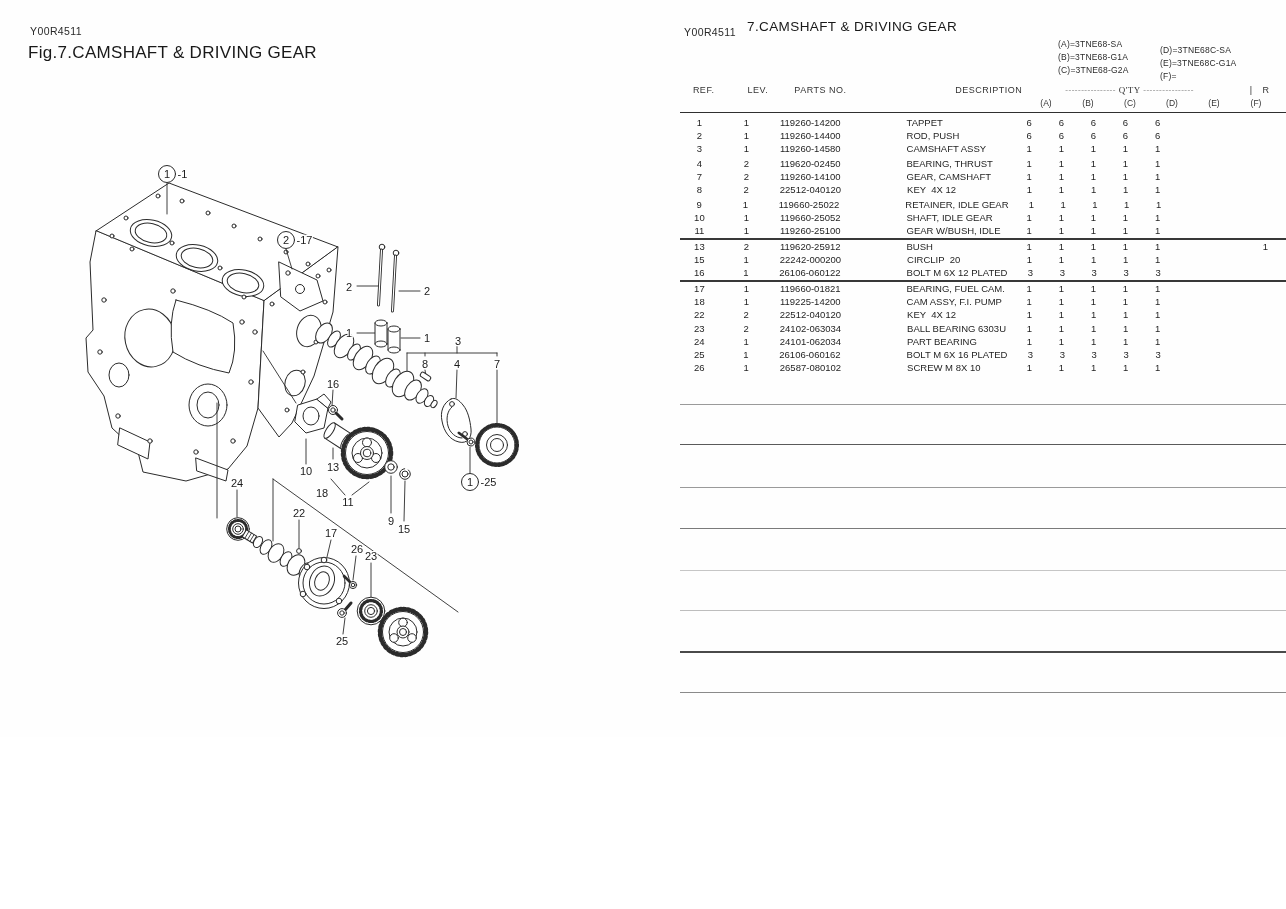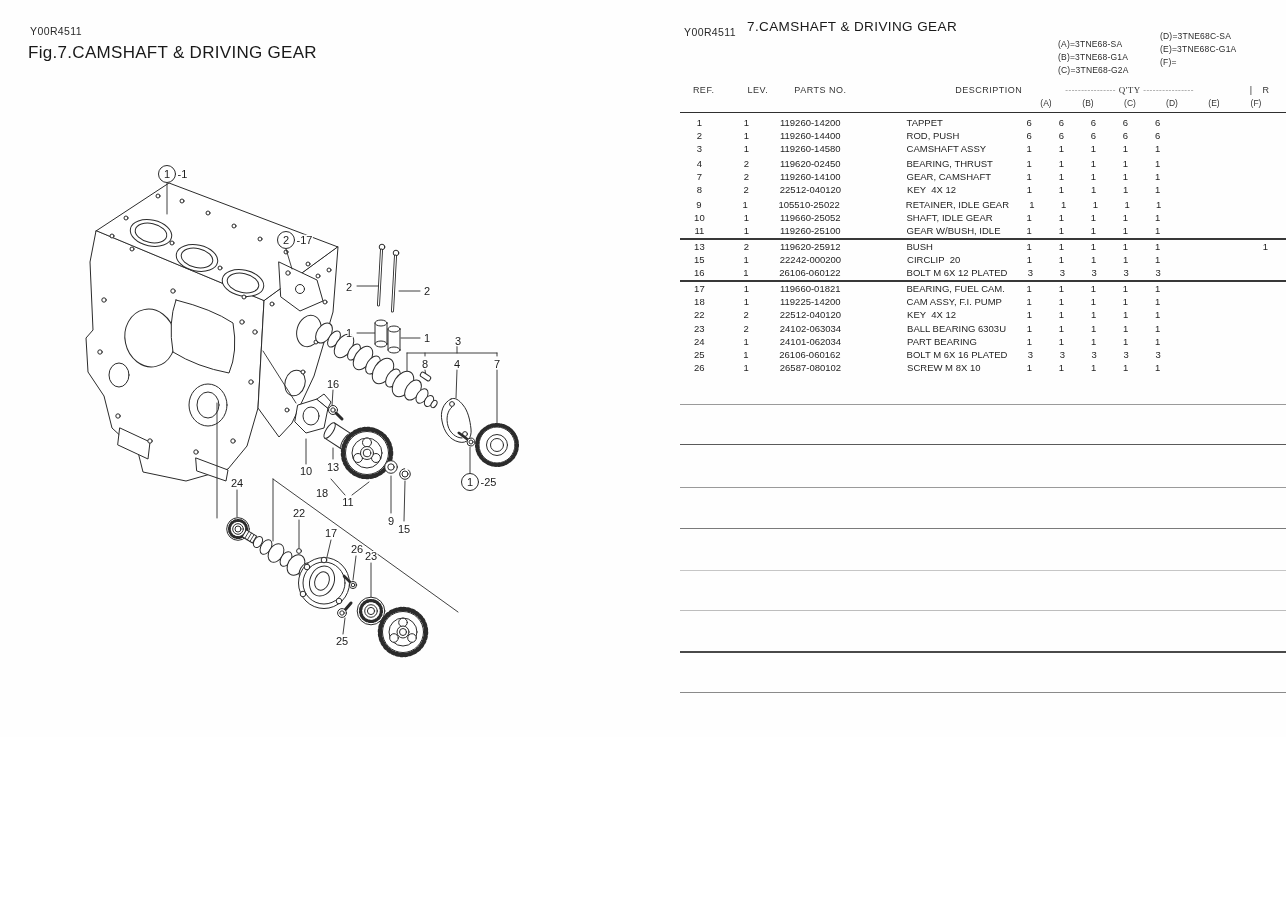--- a/index.html
+++ b/index.html
@@ -10,21 +10,21 @@
   
   .lp-code{left:30px;top:25px;font-size:10.5px;letter-spacing:.4px;color:#2a2a2a;}
   .lp-title{left:28px;top:43px;font-size:17px;letter-spacing:.3px;color:#191919;}
 
   
   .rp-code{left:684px;top:26px;font-size:10.5px;letter-spacing:.4px;color:#2a2a2a;}
   .rp-title{left:747px;top:19px;font-size:13.5px;letter-spacing:.4px;color:#191919;}
 
   .legend-col{font-size:8.5px;line-height:13px;color:#2a2a2a;letter-spacing:.2px;}
   #legend-col-1{left:1058px;top:38px;}
-  #legend-col-2{left:1160px;top:30px;}
+  #legend-col-2{left:1160px;top:44px;}
 
   
   #parts-table{left:680px;top:84px;width:606px;font-size:9.5px;color:#1e1e1e;}
   .t-header-row,.t-sub-row,.t-row{display:flex;height:13px;line-height:13px;white-space:pre;gap:14px;}
   .t-header-row{font-size:9px;color:#333;letter-spacing:.5px;}
   .t-sub-row{font-size:8.5px;color:#333;margin-left:352px;}
   .t-underline{height:1.5px;background:#2f2f2f;margin-top:1.5px;}
   #t-body{margin-top:3px;}
   .c-ref{width:60px;text-align:center;}
   .c-lev{width:42px;text-align:center;}
@@ -417,21 +417,21 @@
           <div class="t-row"><span class="c-ref">1</span><span class="c-lev">1</span><span class="c-part">119260-14200</span><span class="c-desc">TAPPET</span><span class="c-qty">6</span><span class="c-qty">6</span><span class="c-qty">6</span><span class="c-qty">6</span><span class="c-qty">6</span><span class="c-qty"></span><span class="c-r"></span></div>
           <div class="t-row"><span class="c-ref">2</span><span class="c-lev">1</span><span class="c-part">119260-14400</span><span class="c-desc">ROD, PUSH</span><span class="c-qty">6</span><span class="c-qty">6</span><span class="c-qty">6</span><span class="c-qty">6</span><span class="c-qty">6</span><span class="c-qty"></span><span class="c-r"></span></div>
           <div class="t-row"><span class="c-ref">3</span><span class="c-lev">1</span><span class="c-part">119260-14580</span><span class="c-desc">CAMSHAFT ASSY</span><span class="c-qty">1</span><span class="c-qty">1</span><span class="c-qty">1</span><span class="c-qty">1</span><span class="c-qty">1</span><span class="c-qty"></span><span class="c-r"></span></div>
         </div>
         <div class="t-group tg1">
           <div class="t-row"><span class="c-ref">4</span><span class="c-lev">2</span><span class="c-part">119620-02450</span><span class="c-desc">BEARING, THRUST</span><span class="c-qty">1</span><span class="c-qty">1</span><span class="c-qty">1</span><span class="c-qty">1</span><span class="c-qty">1</span><span class="c-qty"></span><span class="c-r"></span></div>
           <div class="t-row"><span class="c-ref">7</span><span class="c-lev">2</span><span class="c-part">119260-14100</span><span class="c-desc">GEAR, CAMSHAFT</span><span class="c-qty">1</span><span class="c-qty">1</span><span class="c-qty">1</span><span class="c-qty">1</span><span class="c-qty">1</span><span class="c-qty"></span><span class="c-r"></span></div>
           <div class="t-row"><span class="c-ref">8</span><span class="c-lev">2</span><span class="c-part">22512-040120</span><span class="c-desc">KEY  4X 12</span><span class="c-qty">1</span><span class="c-qty">1</span><span class="c-qty">1</span><span class="c-qty">1</span><span class="c-qty">1</span><span class="c-qty"></span><span class="c-r"></span></div>
         </div>
         <div class="t-group tg2">
-          <div class="t-row"><span class="c-ref">9</span><span class="c-lev">1</span><span class="c-part">105510-25022</span><span class="c-desc">RETAINER, IDLE GEAR</span><span class="c-qty">1</span><span class="c-qty">1</span><span class="c-qty">1</span><span class="c-qty">1</span><span class="c-qty">1</span><span class="c-qty"></span><span class="c-r"></span></div>
+          <div class="t-row"><span class="c-ref">9</span><span class="c-lev">1</span><span class="c-part">119660-25022</span><span class="c-desc">RETAINER, IDLE GEAR</span><span class="c-qty">1</span><span class="c-qty">1</span><span class="c-qty">1</span><span class="c-qty">1</span><span class="c-qty">1</span><span class="c-qty"></span><span class="c-r"></span></div>
           <div class="t-row"><span class="c-ref">10</span><span class="c-lev">1</span><span class="c-part">119660-25052</span><span class="c-desc">SHAFT, IDLE GEAR</span><span class="c-qty">1</span><span class="c-qty">1</span><span class="c-qty">1</span><span class="c-qty">1</span><span class="c-qty">1</span><span class="c-qty"></span><span class="c-r"></span></div>
           <div class="t-row"><span class="c-ref">11</span><span class="c-lev">1</span><span class="c-part">119260-25100</span><span class="c-desc">GEAR W/BUSH, IDLE</span><span class="c-qty">1</span><span class="c-qty">1</span><span class="c-qty">1</span><span class="c-qty">1</span><span class="c-qty">1</span><span class="c-qty"></span><span class="c-r"></span></div>
         </div>
         <div class="t-hline"></div>
         <div class="t-group tg3">
           <div class="t-row"><span class="c-ref">13</span><span class="c-lev">2</span><span class="c-part">119620-25912</span><span class="c-desc">BUSH</span><span class="c-qty">1</span><span class="c-qty">1</span><span class="c-qty">1</span><span class="c-qty">1</span><span class="c-qty">1</span><span class="c-qty"></span><span class="c-r">1</span></div>
           <div class="t-row"><span class="c-ref">15</span><span class="c-lev">1</span><span class="c-part">22242-000200</span><span class="c-desc">CIRCLIP  20</span><span class="c-qty">1</span><span class="c-qty">1</span><span class="c-qty">1</span><span class="c-qty">1</span><span class="c-qty">1</span><span class="c-qty"></span><span class="c-r"></span></div>
           <div class="t-row"><span class="c-ref">16</span><span class="c-lev">1</span><span class="c-part">26106-060122</span><span class="c-desc">BOLT M 6X 12 PLATED</span><span class="c-qty">3</span><span class="c-qty">3</span><span class="c-qty">3</span><span class="c-qty">3</span><span class="c-qty">3</span><span class="c-qty"></span><span class="c-r"></span></div>
         </div>
         <div class="t-hline"></div>

